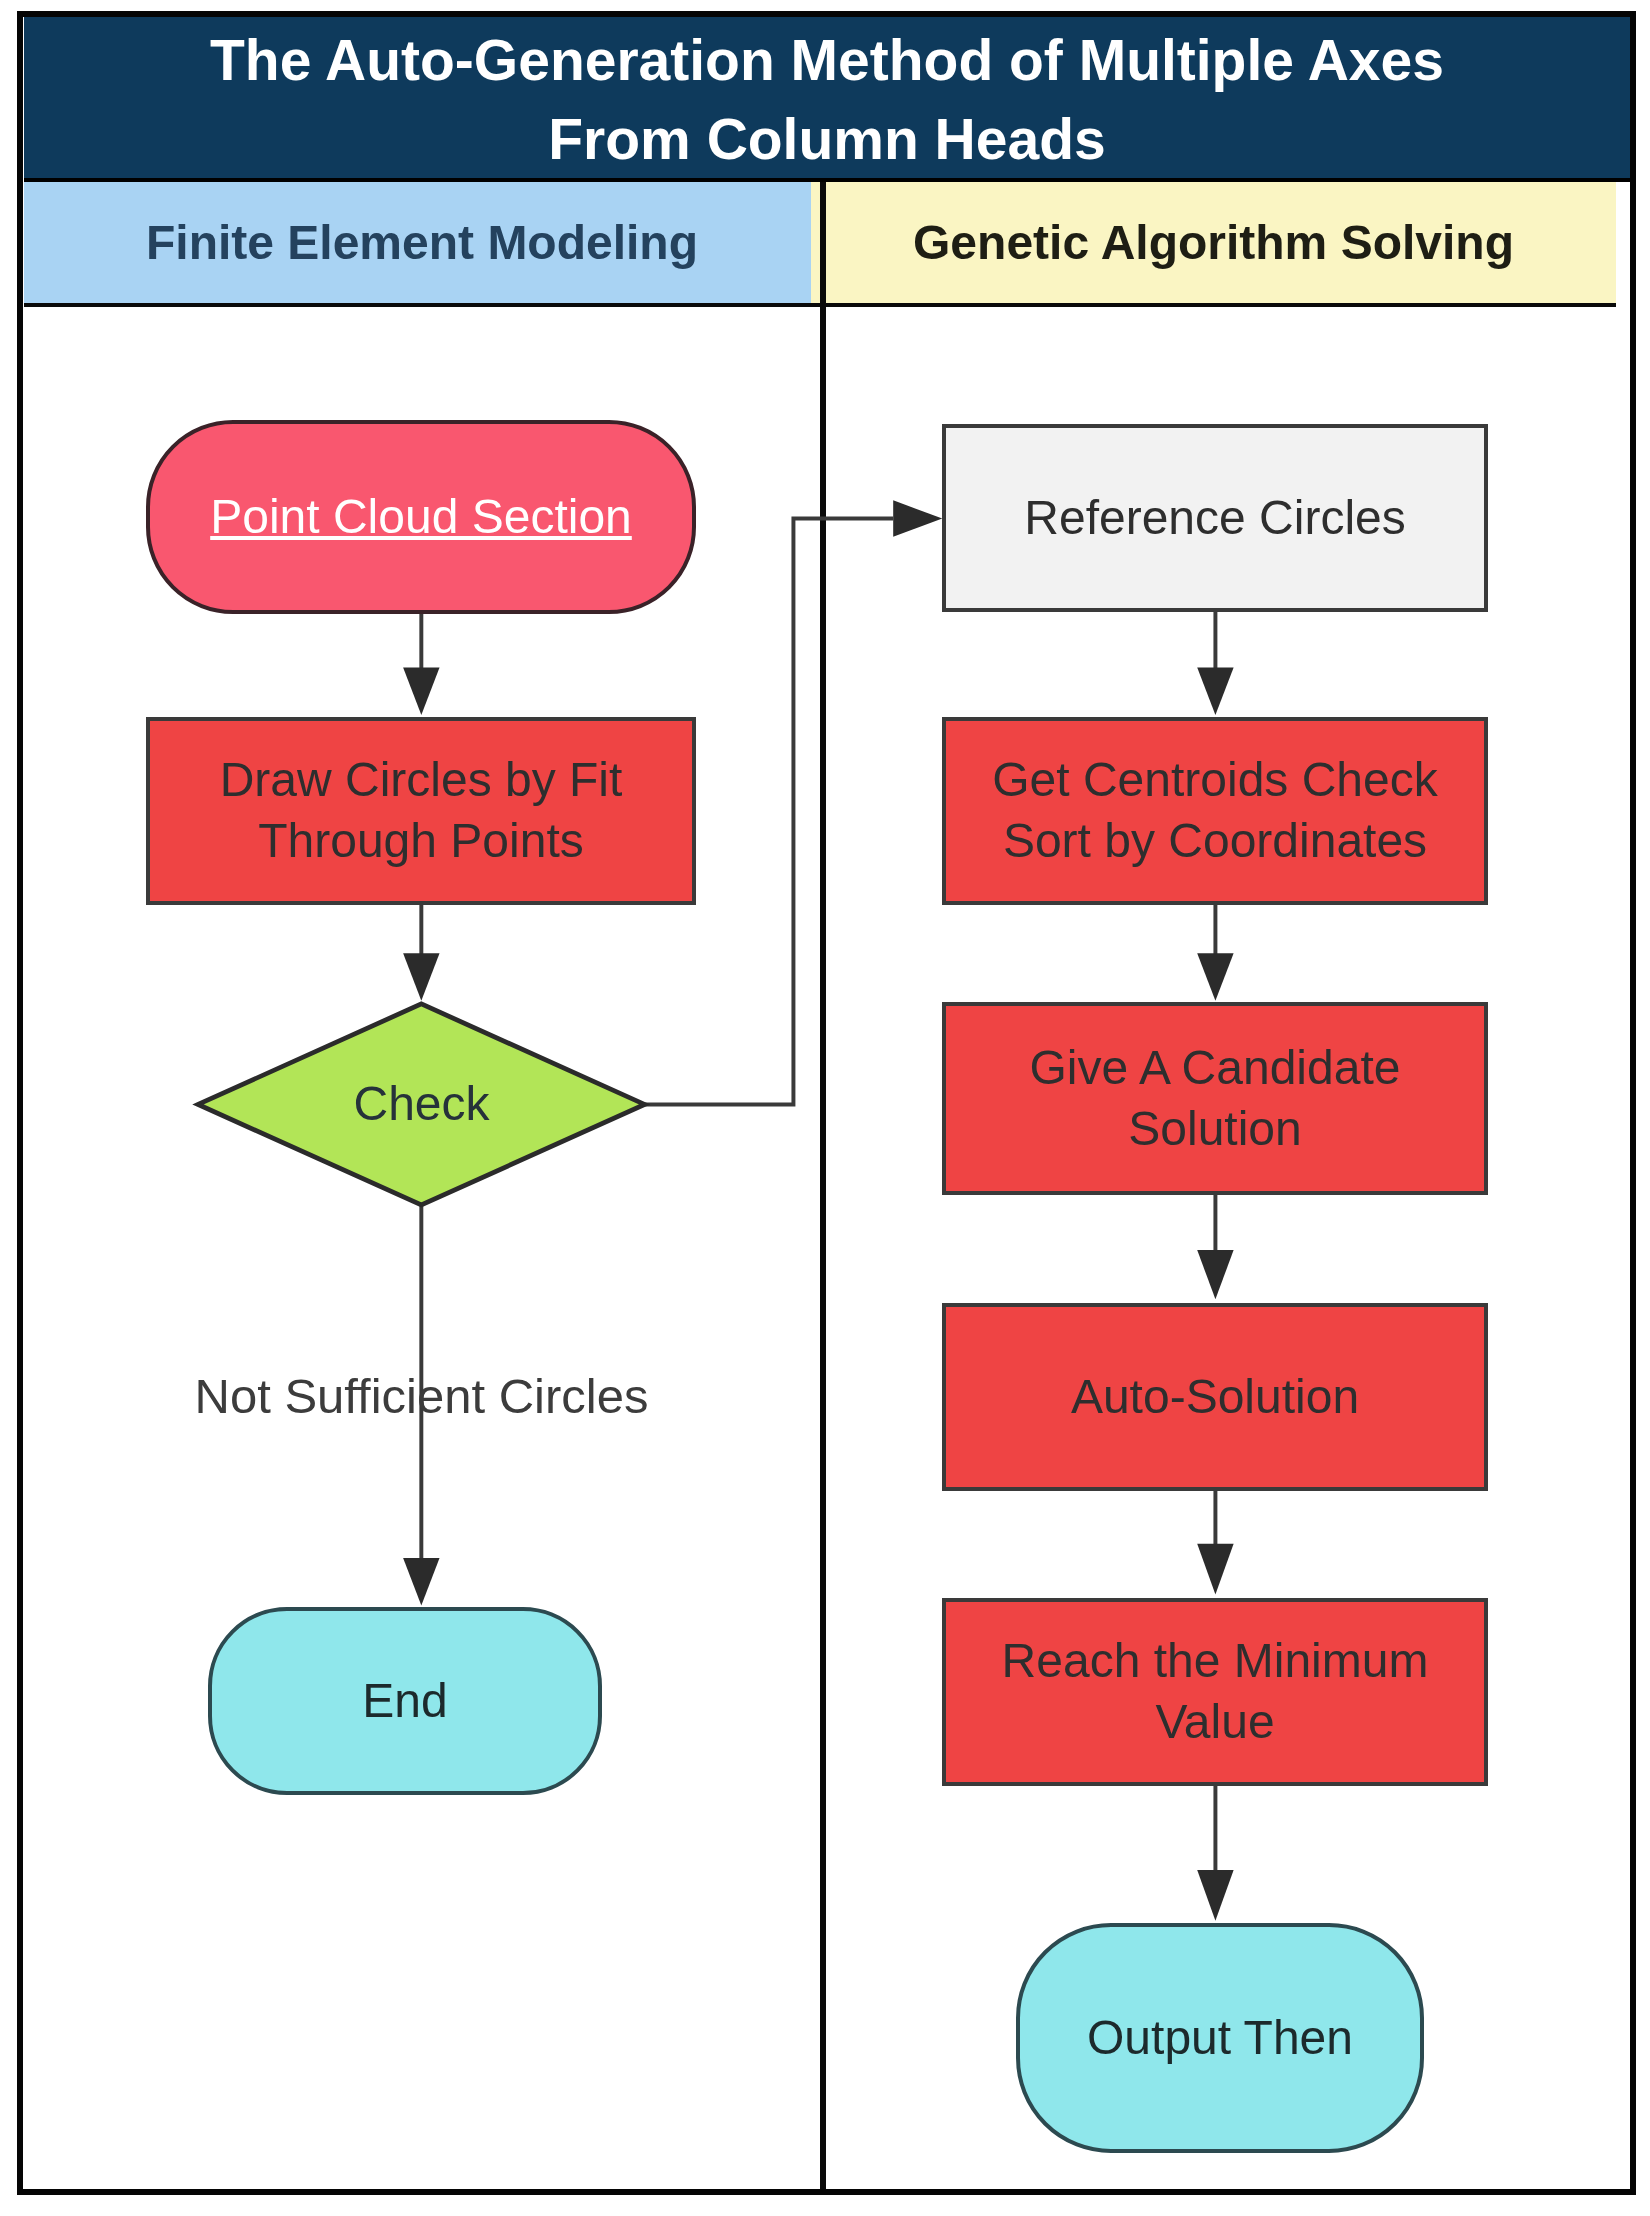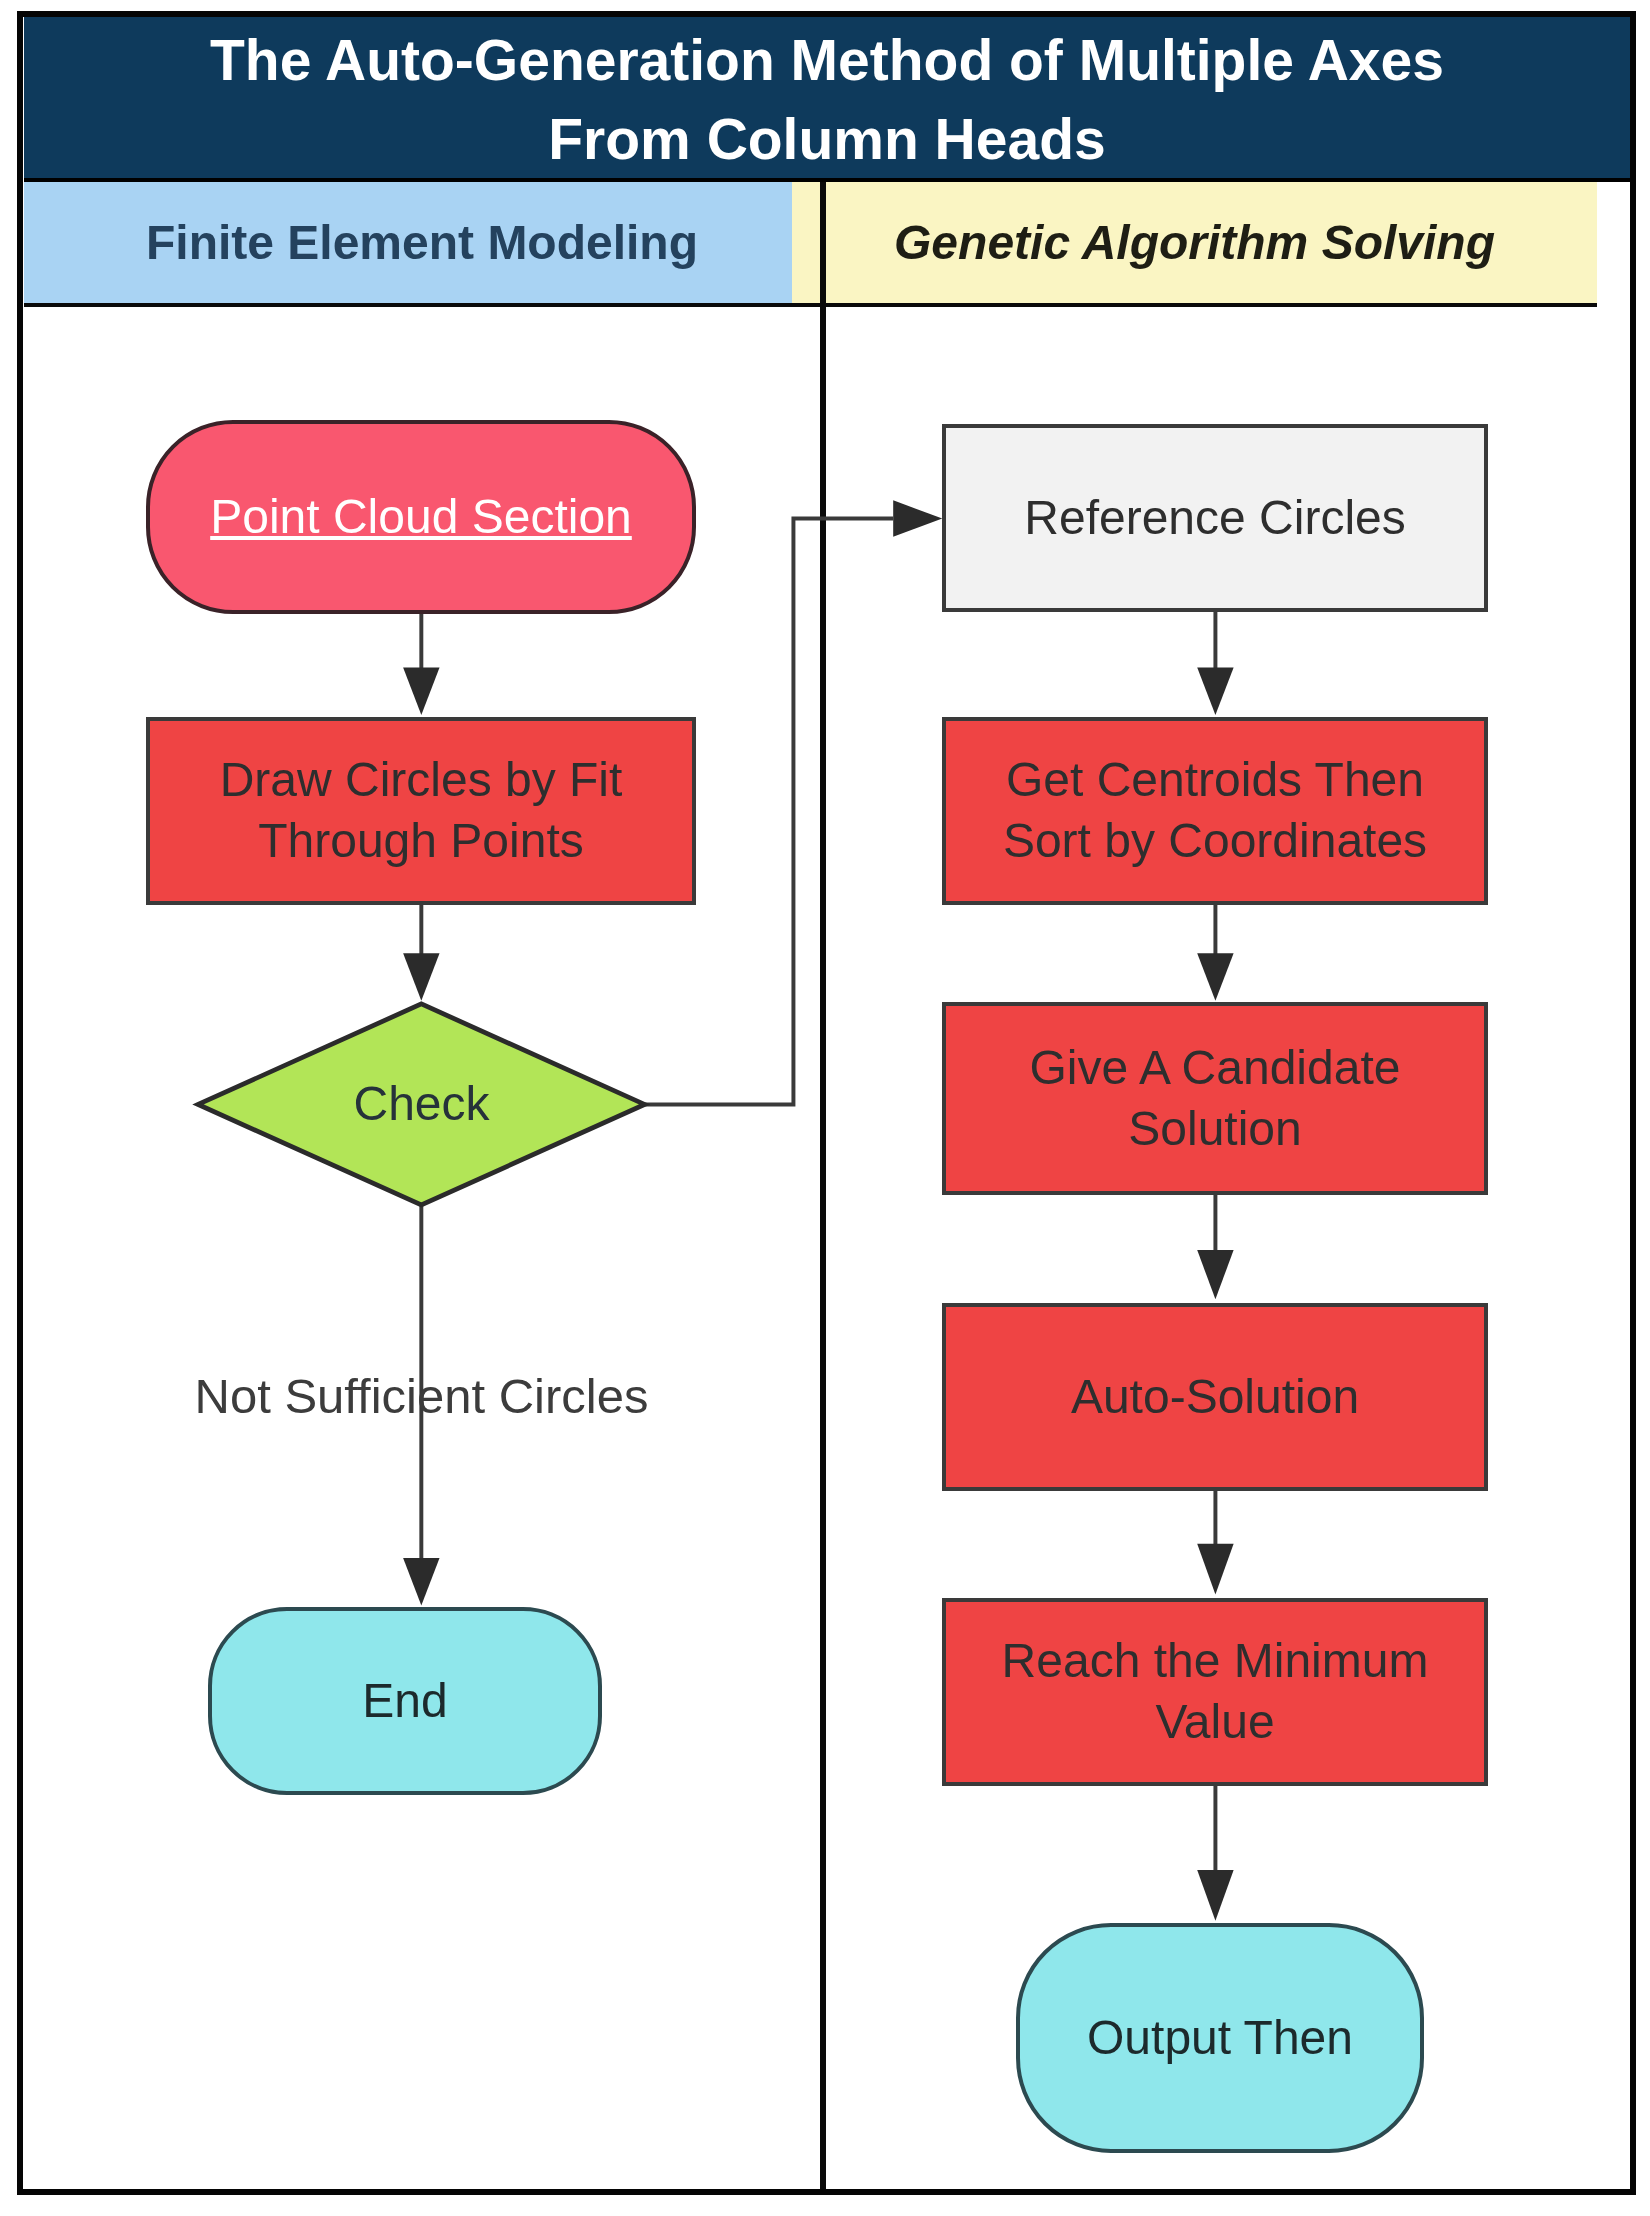--- a/index.html
+++ b/index.html
@@ -22,21 +22,21 @@
     text-align:center;letter-spacing:0px;
   }
   .header-row{position:absolute;left:24px;top:182px;width:1606px;height:125px;box-sizing:border-box;}
   .header-cell{
     position:absolute;top:0;height:125px;box-sizing:border-box;
     border-bottom:4.8px solid #0a0a0a;
     display:flex;align-items:center;justify-content:center;
     font-weight:bold;font-size:48px;
   }
   .header-left{left:0;width:796px;}
-  .header-right{left:768px;width:805px;font-style:italic;}
+  .header-right{left:787px;width:805px;}
   .column-divider{
     position:absolute;left:820px;top:182px;width:5.5px;height:2007px;background:#0a0a0a;
   }
   svg.connectors{position:absolute;left:0;top:0;width:1651px;height:2216px;z-index:2;}
   svg.connectors line, svg.connectors polyline{stroke:#3A3A3A;stroke-width:5;fill:none;}
   svg.connectors .diamond{stroke:#2B2B2B;stroke-width:6;}
   .node{
     position:absolute;box-sizing:border-box;z-index:3;
     display:flex;align-items:center;justify-content:center;
     text-align:center;font-size:48px;color:#2E2E2E;line-height:1.27;
@@ -120,21 +120,21 @@
 
   <div class="node stadium cyan" style="left: 208px; top: 1607px; width: 394px; height: 188px; border-radius: 79px; background-color: rgb(143, 231, 235);">
     <span class="node-label">End</span>
   </div>
 
   <div class="node process" style="left: 942px; top: 424px; width: 546px; height: 188px; background-color: rgb(242, 242, 242);">
     <span class="node-label">Reference Circles</span>
   </div>
 
   <div class="node process" style="left:942px;top:717px;width:546px;height:188px;">
-    <span class="node-label">Get Centroids Then
+    <span class="node-label">Get Centroids Check
 Sort by Coordinates</span>
   </div>
 
   <div class="node process" style="left:942px;top:1002px;width:546px;height:193px;">
     <span class="node-label">Give A Candidate
 Solution</span>
   </div>
 
   <div class="node process" style="left:942px;top:1303px;width:546px;height:188px;">
     <span class="node-label">Auto-Solution</span>

